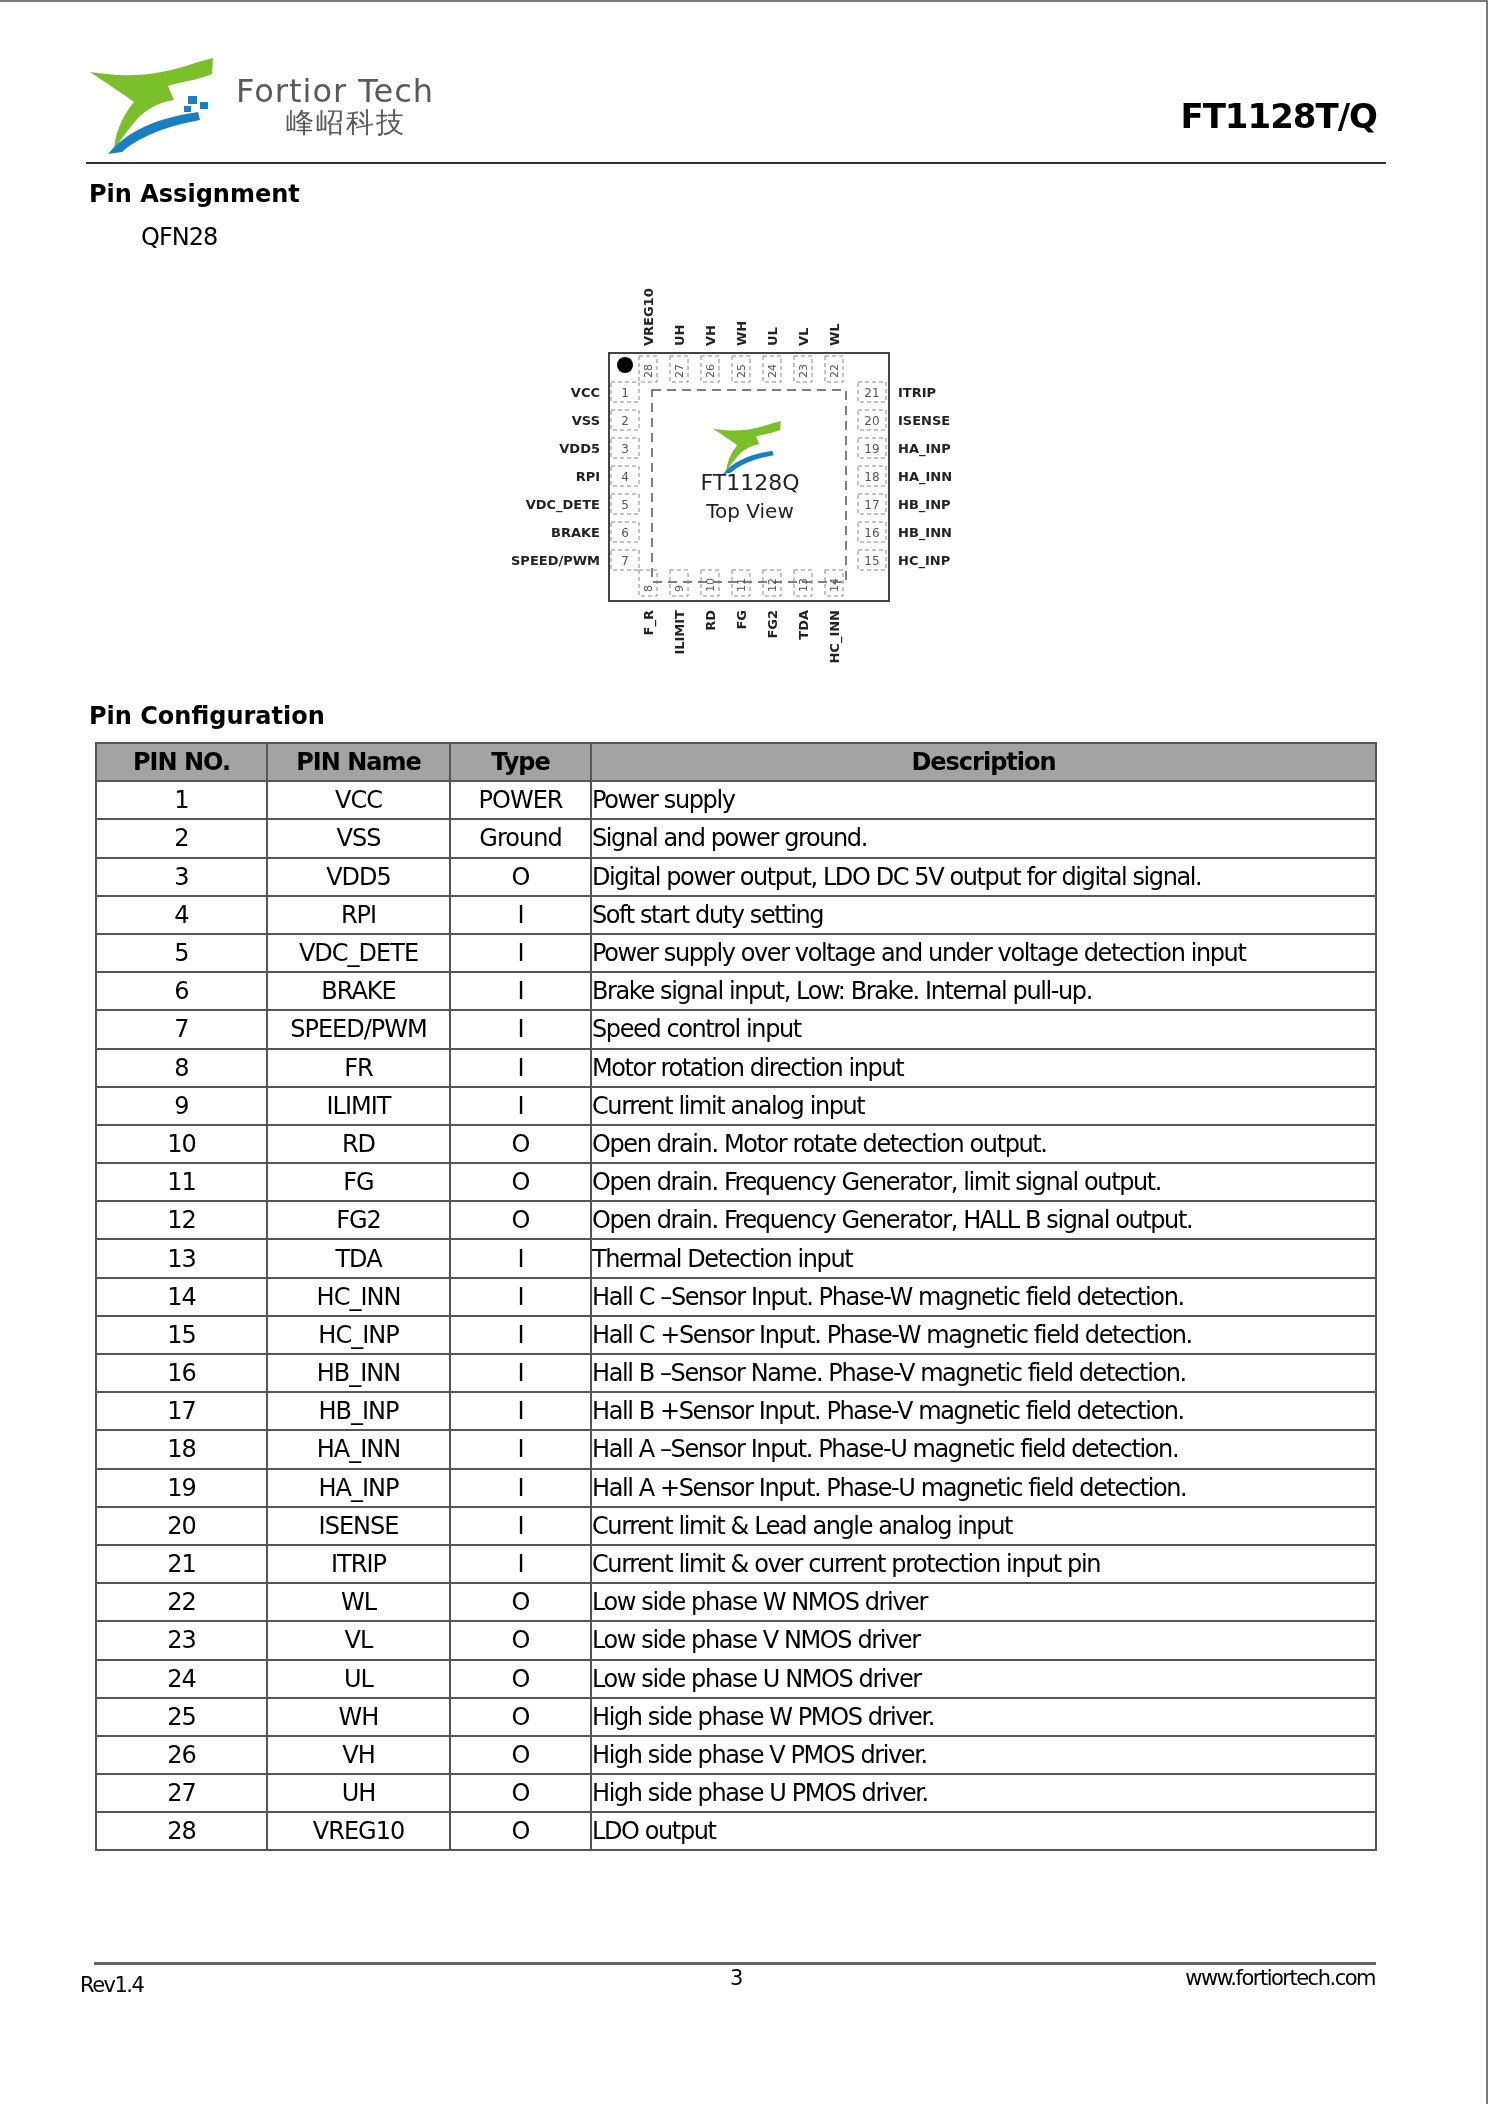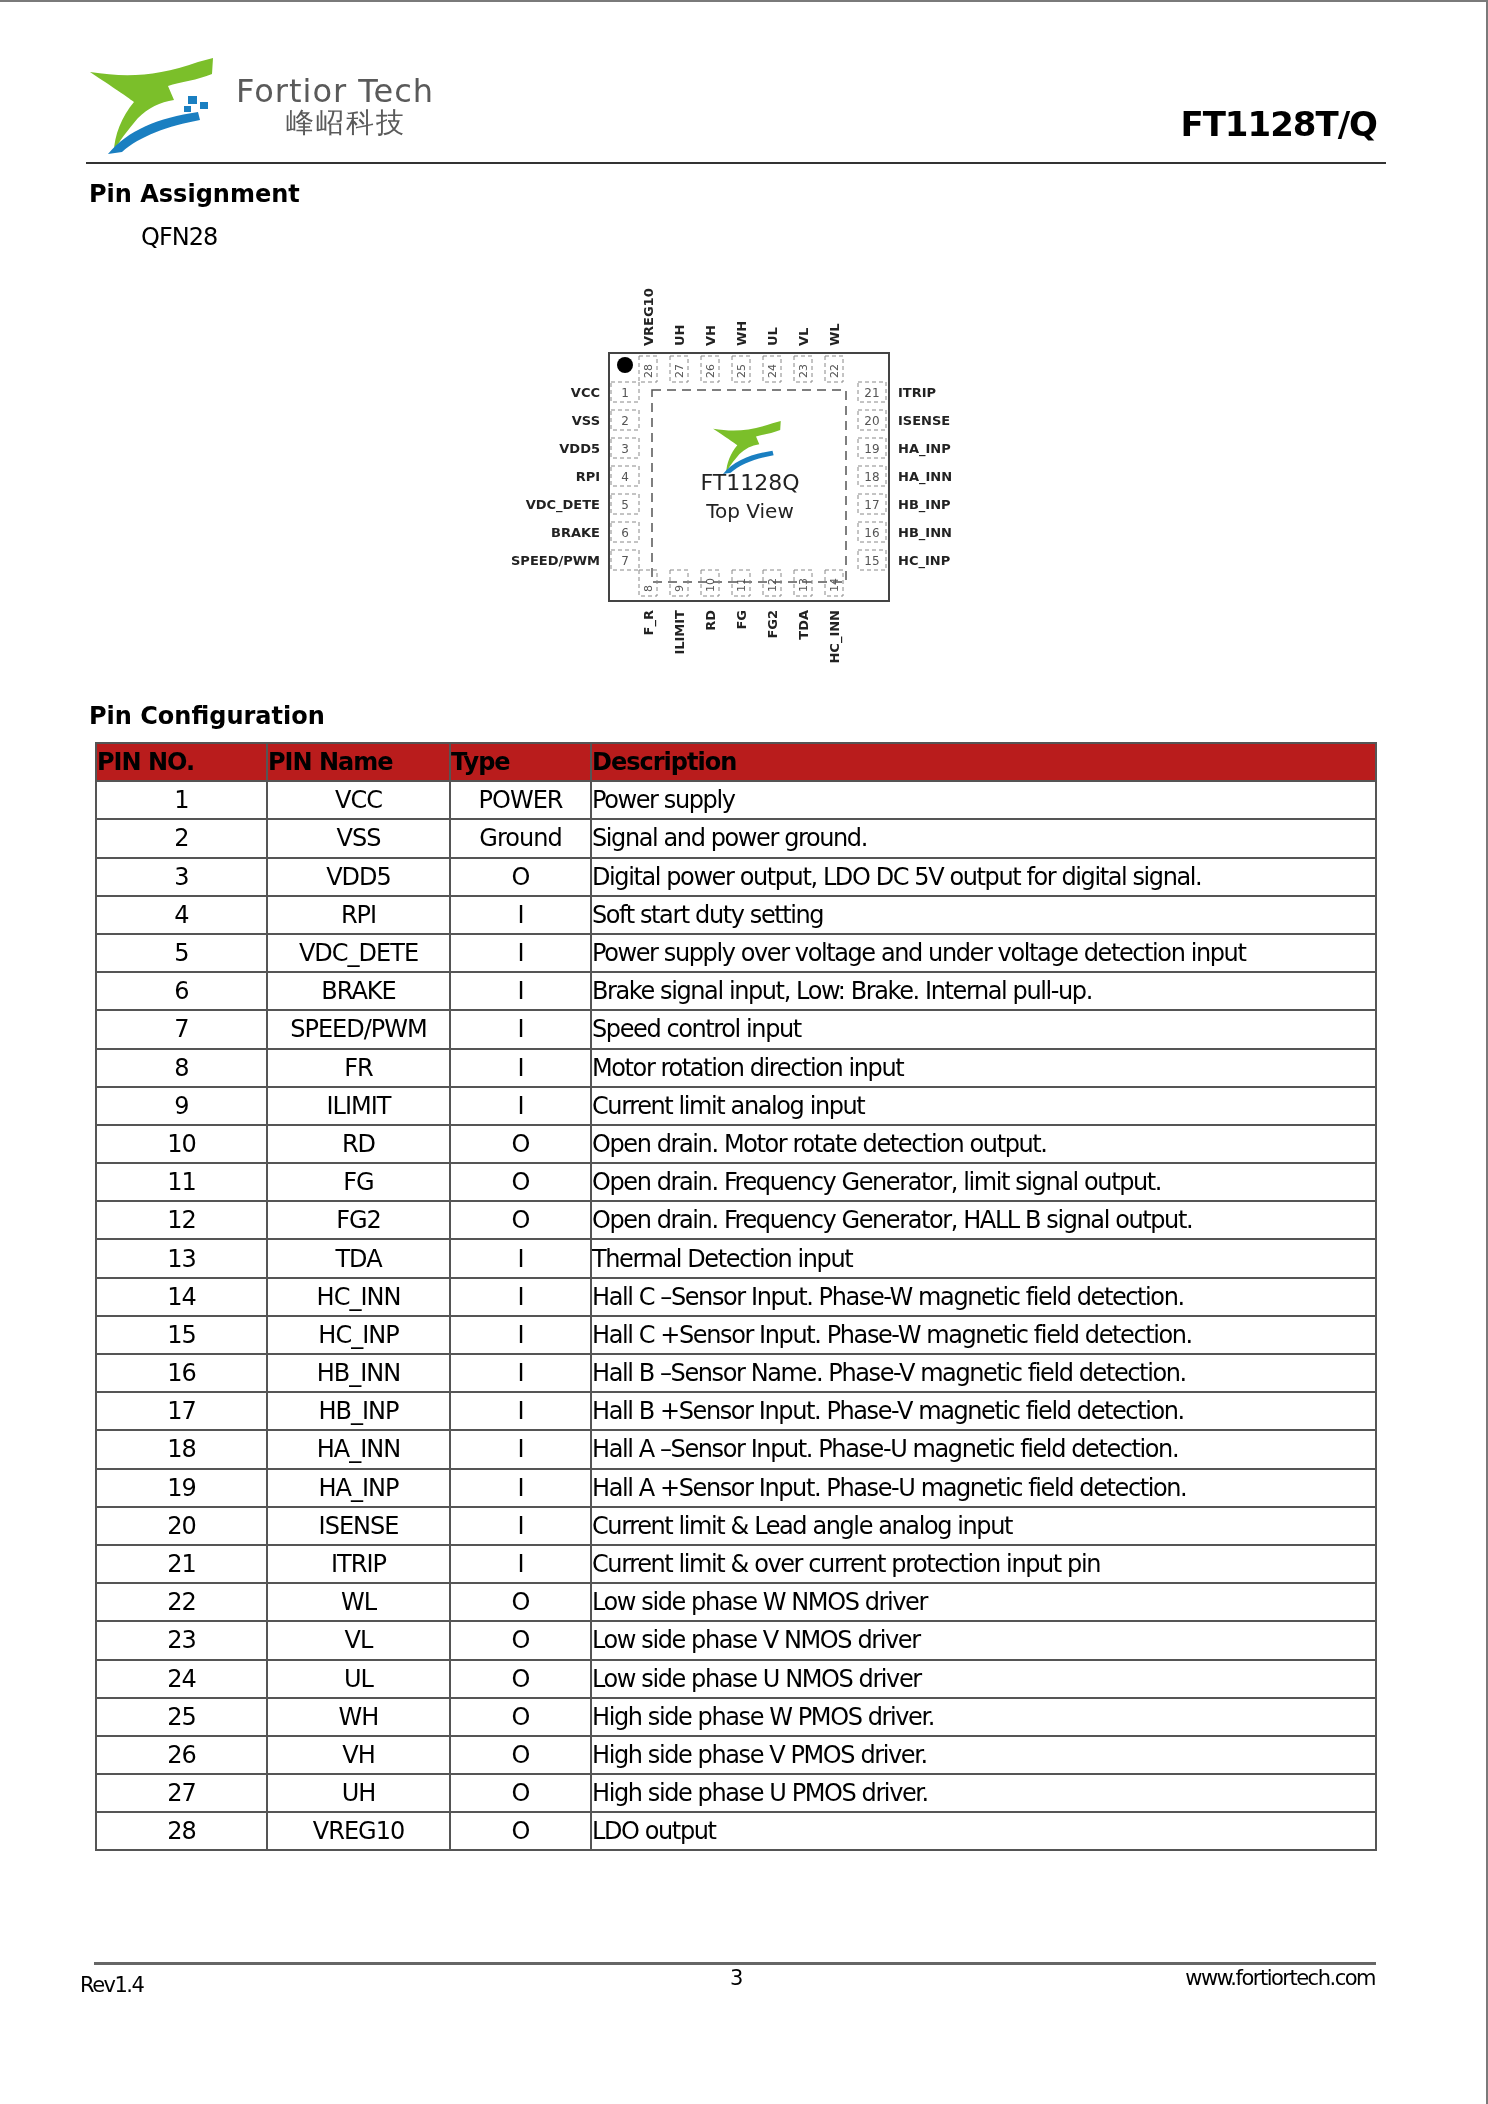--- a/index.html
+++ b/index.html
@@ -6,39 +6,39 @@
   body { width:1488px; height:2104px; position:relative; overflow:hidden;
          font-family:"Liberation Sans", "DejaVu Sans", sans-serif; color:#000; }
   .page-frame-top { position:absolute; left:0; top:0; width:1488px; height:2px; background:#7a7a7a; }
   .page-frame-right { position:absolute; right:0; top:0; width:2px; height:2104px; background:#7a7a7a; }
 
   
   .logo { position:absolute; left:88px; top:56px; width:360px; height:100px; }
   .logo-text { position:absolute; left:236px; top:72px; font-family:"DejaVu Sans", sans-serif;
                font-size:32px; color:#5a5a5a; letter-spacing:1px; }
   .logo-cn { position:absolute; left:286px; top:104px; font-size:28px; color:#5a5a5a; letter-spacing:2px; }
-  .doc-title { position:absolute; right:111px; top:104px; font-family:"DejaVu Sans", sans-serif;
+  .doc-title { position:absolute; right:111px; top:96px; font-family:"DejaVu Sans", sans-serif;
                font-weight:bold; font-size:34px; letter-spacing:-1px; }
   .header-rule { position:absolute; left:86px; top:162px; width:1300px; height:2px; background:#333; }
 
   
   .section-title { position:absolute; left:89px; font-family:"DejaVu Sans", sans-serif;
                    font-weight:bold; font-size:24px; letter-spacing:0px; }
   .subtitle { position:absolute; left:141px; top:223px; font-family:"DejaVu Sans", sans-serif;
               font-size:24px; letter-spacing:-1px; }
 
   
   .diagram { position:absolute; left:480px; top:270px; width:520px; height:400px; }
   .diagram svg { width:520px; height:400px; }
 
   
   table.pins { position:absolute; left:95px; top:742px; border-collapse:collapse;
                font-family:"DejaVu Sans", sans-serif; font-size:24px; letter-spacing:-1px; }
   table.pins th, table.pins td { border:2px solid #555; height:36.2px; padding:0; }
-  table.pins th { background:#b91c1c; font-weight:bold; text-align:left; font-size:24px; }
+  table.pins th { background:#a3a3a3; font-weight:bold; text-align:center; font-size:24px; }
   table.pins td { text-align:center; }
   table.pins td.desc { text-align:left; padding-left:0; letter-spacing:-1.4px; }
   col.c1 { width:171px; } col.c2 { width:183px; } col.c3 { width:141px; } col.c4 { width:785px; }
 
   
   .footer-rule { position:absolute; left:94px; top:1962px; width:1282px; height:3px; background:#666; }
   .footer { position:absolute; top:1966px; font-family:"DejaVu Sans", sans-serif; font-size:21px; letter-spacing:-1.5px; }
   .footer.left { left:80px;margin-top:7px; }
   .footer.center { left:730px; }
   .footer.right { right:113px; }

